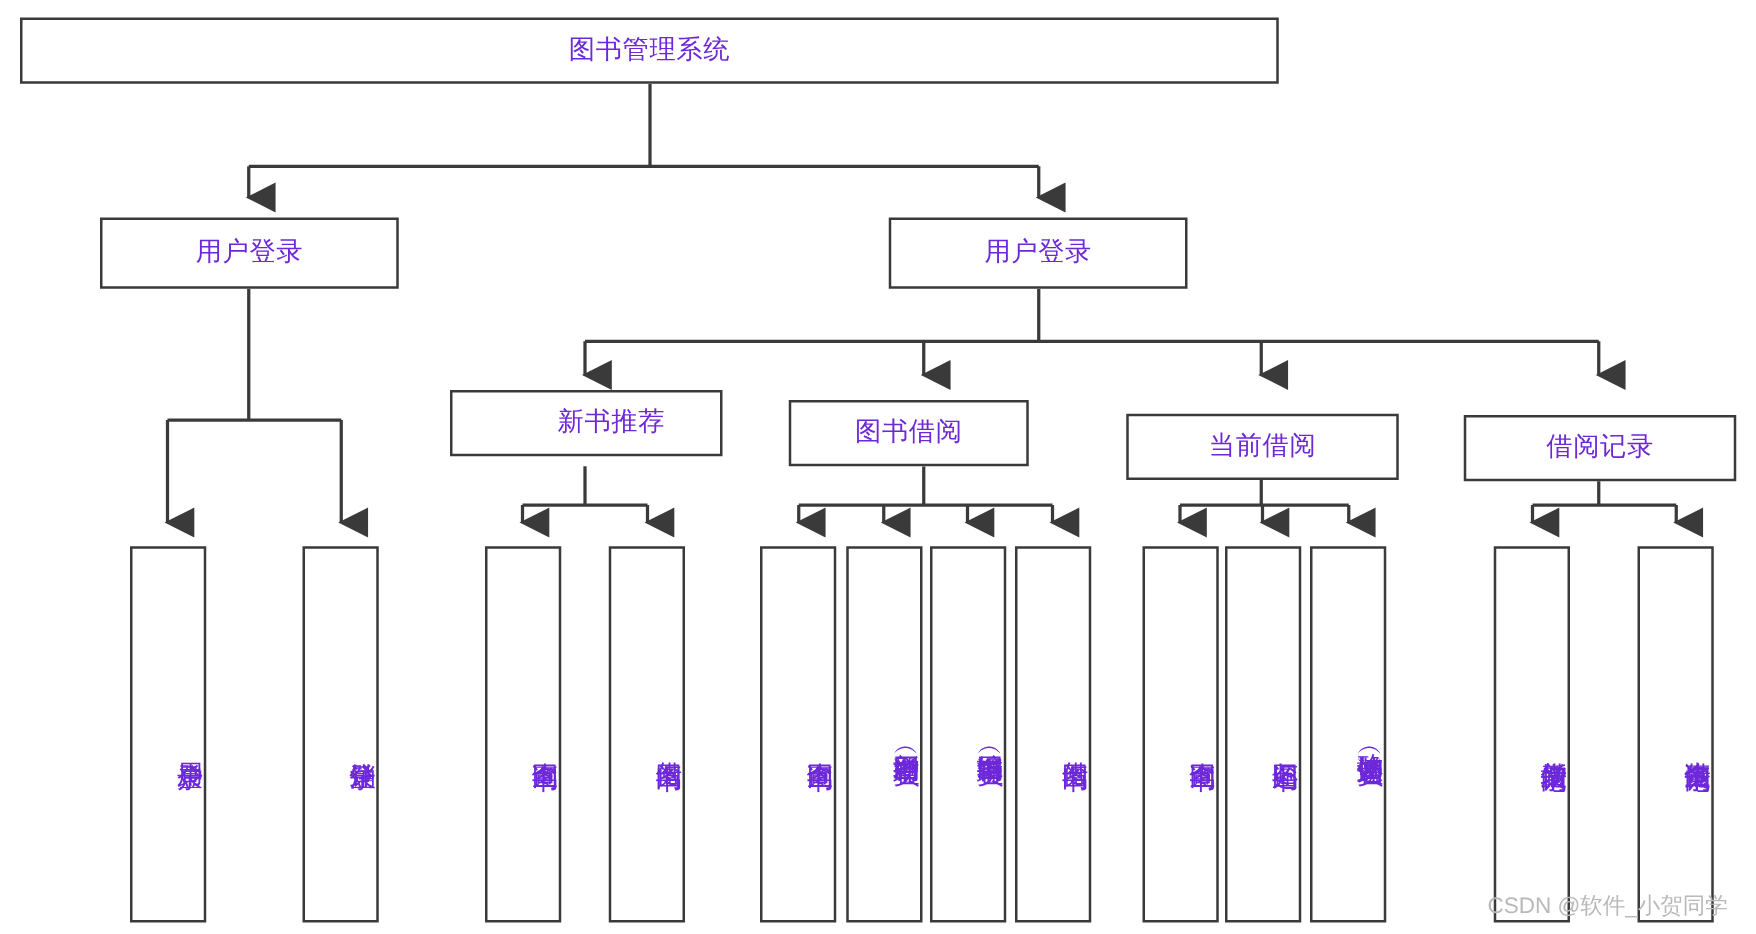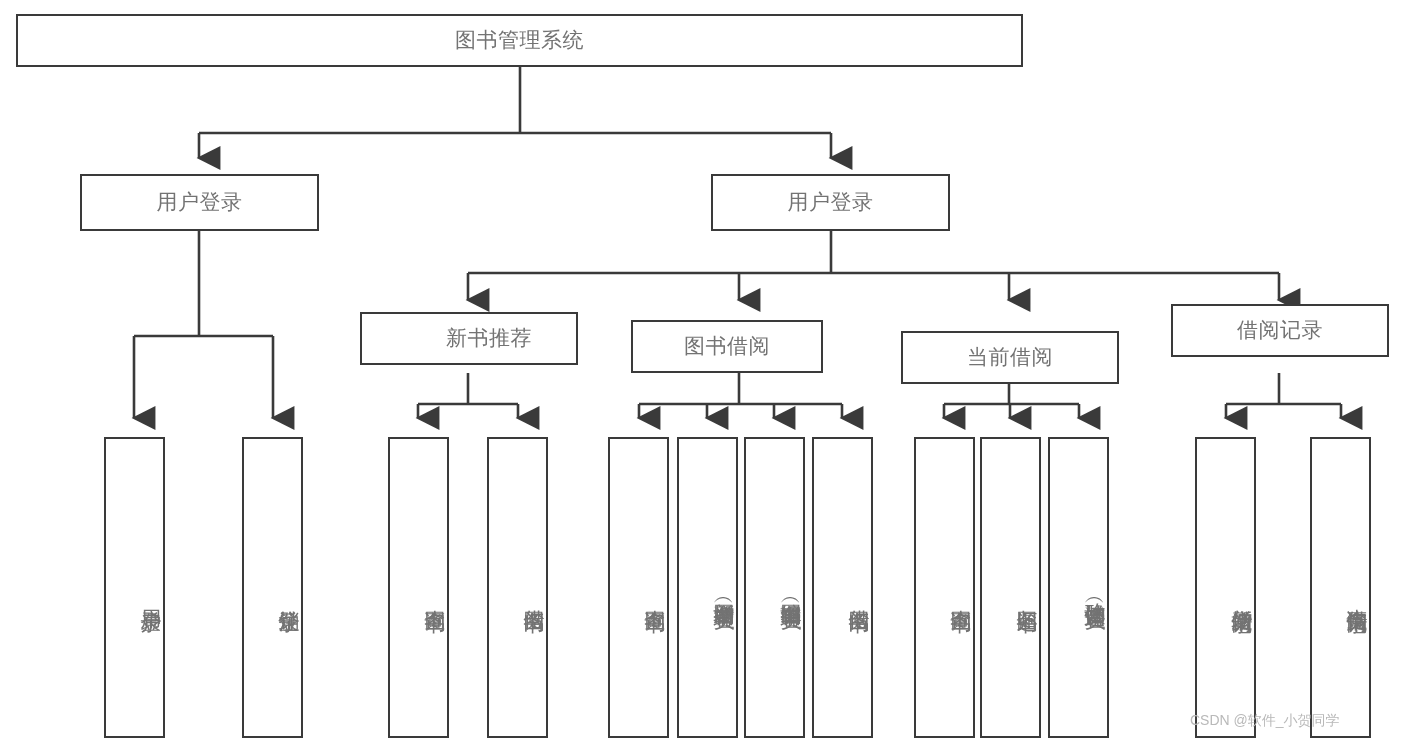--- a/index.html
+++ b/index.html
@@ -22,21 +22,21 @@
     left: 0;
     top: 0;
     width: 1405px;
     height: 747px;
   }
   .node {
     position: absolute;
     box-sizing: border-box;
     border: 2px solid #3a3a3a;
     background: #ffffff;
-    color: #737373;
+    color: #6d28d9;
     display: flex;
     align-items: center;
     justify-content: center;
     text-align: center;
     line-height: 1.18;
   }
   .node.h {
     font-size: 21px;
     letter-spacing: 0.5px;
   }
@@ -49,21 +49,21 @@
     padding-top: 14px;
     letter-spacing: 1px;
   }
   .node.v.toppad {
     padding-top: 6px;
   }
   .watermark {
     position: absolute;
     left: 1190px;
     top: 712px;
-    font-size: 14px;
+    font-size: 18px;
     color: #b9b9b9;
     white-space: nowrap;
     font-family: "Liberation Sans", "DejaVu Sans", sans-serif;
   }
 </style>
 </head>
 <body>
 
 <div id="canvas">
 
@@ -130,21 +130,21 @@
 
   <div class="node h" style="left:360px; top:312px; width:218px; height:53px;padding-left:40px;">
     <span>新书推荐</span>
   </div>
   <div class="node h" style="left:631px; top:320px; width:192px; height:53px;">
     <span>图书借阅</span>
   </div>
   <div class="node h" style="left:901px; top:320px; width:218px; height:53px;margin-top:11px;">
     <span>当前借阅</span>
   </div>
-  <div class="node h" style="left:1171px; top:304px; width:218px; height:53px;">
+  <div class="node h" style="left:1171px; top:332px; width:218px; height:53px;">
     <span>借阅记录</span>
   </div>
 
   <div class="node v" style="left:104px; top:437px; width:61px; height:301px;">
     <span>用户登录</span>
   </div>
   <div class="node v" style="left:242px; top:437px; width:61px; height:301px;">
     <span>注销登录</span>
   </div>
 

